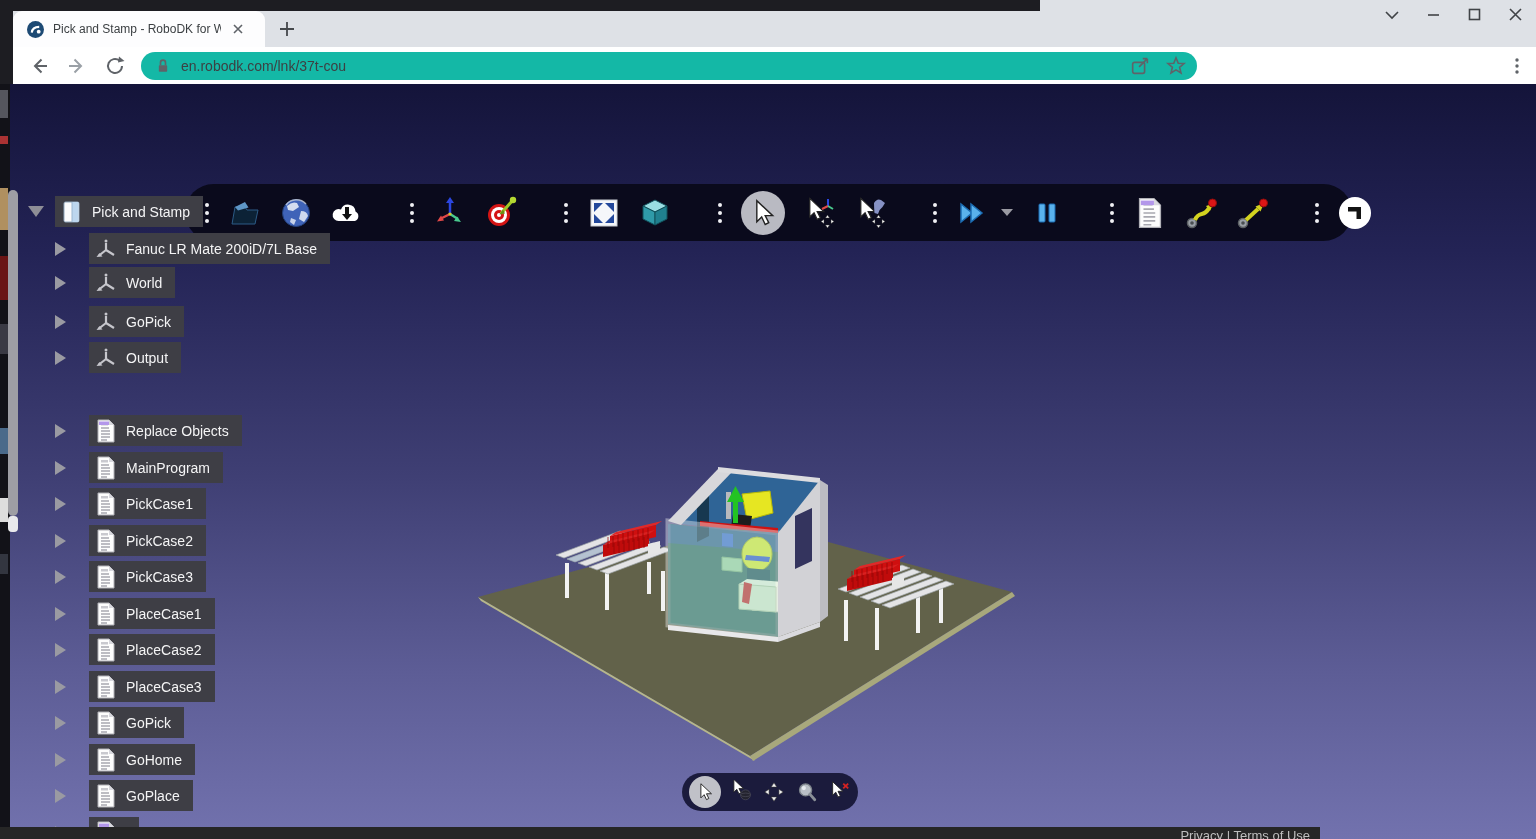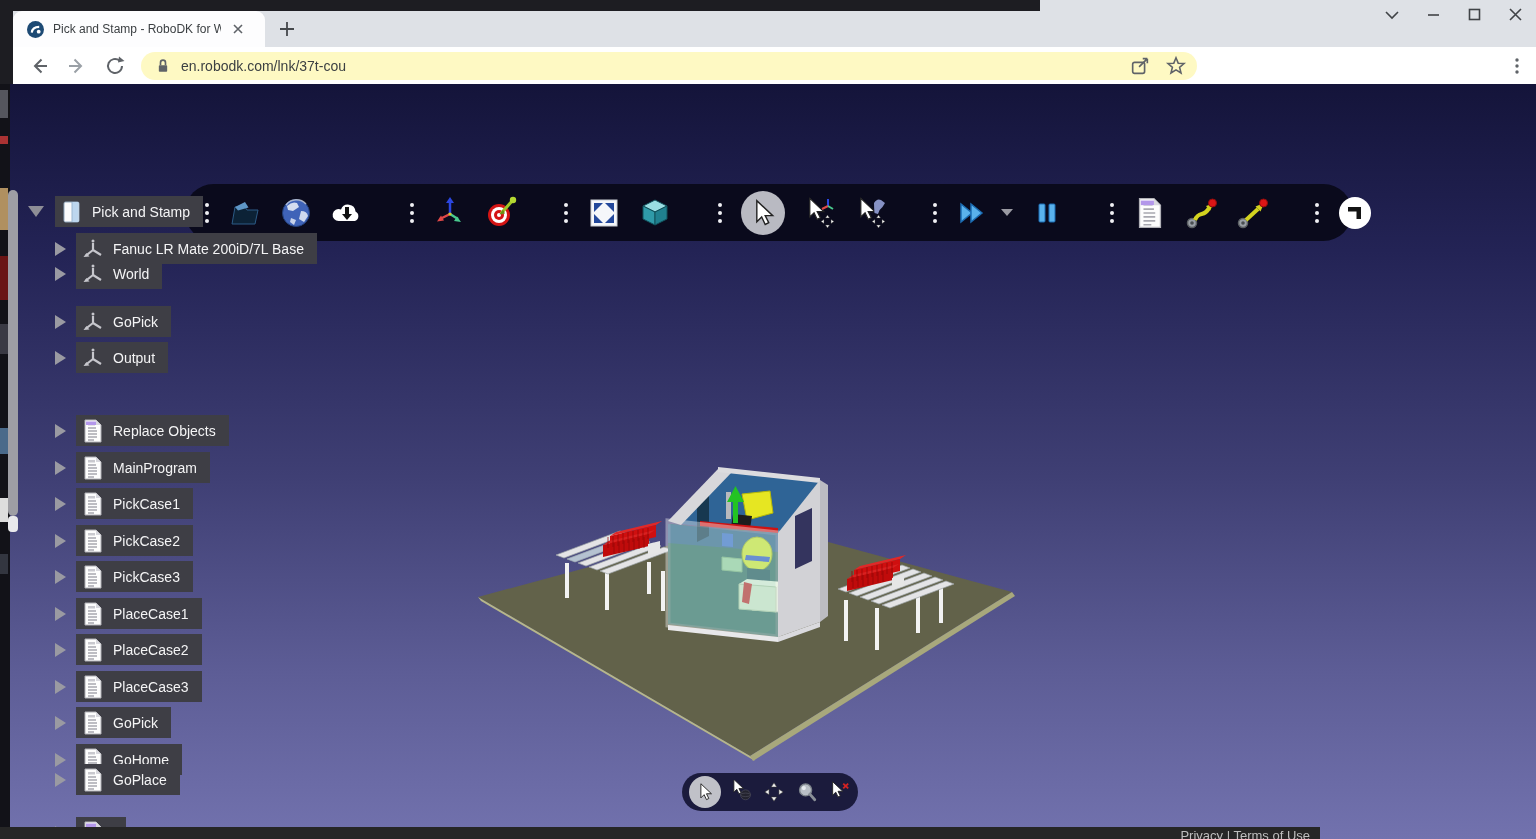--- a/index.html
+++ b/index.html
@@ -13,21 +13,21 @@
   #topdark{left:0;top:0;width:1040px;height:11px;background:#1d1d22;}
   #leftdark{left:0;top:0;width:13px;height:84px;background:#1d1d22;}
   #tab{left:13px;top:11px;width:252px;height:36px;background:#fdfdfe;border-radius:9px 9px 0 0;
        display:flex;align-items:center;padding:0 8px 0 14px;box-sizing:border-box;gap:9px;}
   #tab-title{font-size:12px;color:#3c4043;white-space:nowrap;overflow:hidden;width:168px;}
   #newtab{left:276px;top:18px;}
   #winctl{right:14px;top:8px;display:flex;gap:28px;align-items:center;}
   #addressbar{left:13px;top:47px;width:1523px;height:37px;background:#ffffff;
               display:flex;align-items:center;}
   .navic{margin-left:14px;}
-  #omnibox{margin-left:14px;width:1056px;height:28px;background:#fef9c3;border-radius:14px;
+  #omnibox{margin-left:14px;width:1056px;height:28px;background:#14b8a6;border-radius:14px;
            display:flex;align-items:center;padding:0 10px 0 12px;box-sizing:border-box;}
   #url{font-size:14px;color:#3c4043;margin-left:8px;flex:1;}
   #menu-dots{margin-left:310px;}
 
   
   #main{left:0;top:84px;width:1536px;height:755px;
         background:linear-gradient(180deg,#14143a 0%,#232355 22%,#3f3f74 52%,#5d5d96 78%,#7272ae 100%);}
 
   
   #artstrip{left:0;top:84px;width:10px;height:755px;background:#121218;}
@@ -41,21 +41,21 @@
   .kebab{display:flex;flex-direction:column;gap:4px;padding:0 2px;}
   .kebab i{width:4px;height:4px;border-radius:50%;background:#f0f0f4;display:block;}
   .tbtn{width:34px;height:34px;flex:0 0 auto;}
   .tbtn-active{width:44px;height:44px;background:#b9bac2;border-radius:50%;
                display:flex;align-items:center;justify-content:center;flex:0 0 auto;}
   .caret{width:0;height:0;border-left:6px solid transparent;border-right:6px solid transparent;
          border-top:7px solid #9a9aa2;margin-left:-6px;}
   .gap{width:10px;flex:0 0 auto;}
 
   
-  .trow{position:absolute;left:55px;display:flex;align-items:center;gap:10px;}
+  .trow{position:absolute;left:55px;display:flex;align-items:center;gap:23px;}
   .trow.root{left:28px;gap:11px;}
   .tri{width:0;height:0;border-top:7px solid transparent;border-bottom:7px solid transparent;
        border-left:11px solid #9a9aa2;flex:0 0 auto;}
   .tri.down{border-left:8px solid transparent;border-right:8px solid transparent;
             border-top:11px solid #8e8e96;border-bottom:none;}
   .tbox{display:flex;align-items:center;gap:7px;background:#3e3e45;height:31px;
         padding:0 13px 0 4px;color:#f4f4f5;font-size:14px;white-space:nowrap;}
   .tic{width:26px;height:26px;flex:0 0 auto;}
 
   
@@ -499,21 +499,21 @@
   </div>
   <div class="trow" style="top:149px">
     <span class="tri"></span>
     <span class="tbox">
         <svg class="tic">
           <use href="#i-frame"></use>
         </svg>
         <span>Fanuc LR Mate 200iD/7L Base</span>
       </span>
   </div>
-  <div class="trow" style="top:174px">
+  <div class="trow" style="top:183px">
     <span class="tri"></span>
     <span class="tbox">
         <svg class="tic">
           <use href="#i-frame"></use>
         </svg>
         <span>World</span>
       </span>
   </div>
   <div class="trow" style="top:222px">
     <span class="tri"></span>
@@ -616,21 +616,21 @@
   </div>
   <div class="trow" style="top:660px">
     <span class="tri"></span>
     <span class="tbox">
         <svg class="tic">
           <use href="#i-program"></use>
         </svg>
         <span>GoHome</span>
       </span>
   </div>
-  <div class="trow" style="top:680px">
+  <div class="trow" style="top:696px">
     <span class="tri"></span>
     <span class="tbox">
         <svg class="tic">
           <use href="#i-program"></use>
         </svg>
         <span>GoPlace</span>
       </span>
   </div>
   <div class="trow" style="top:733px">
     <span class="tri"></span>

